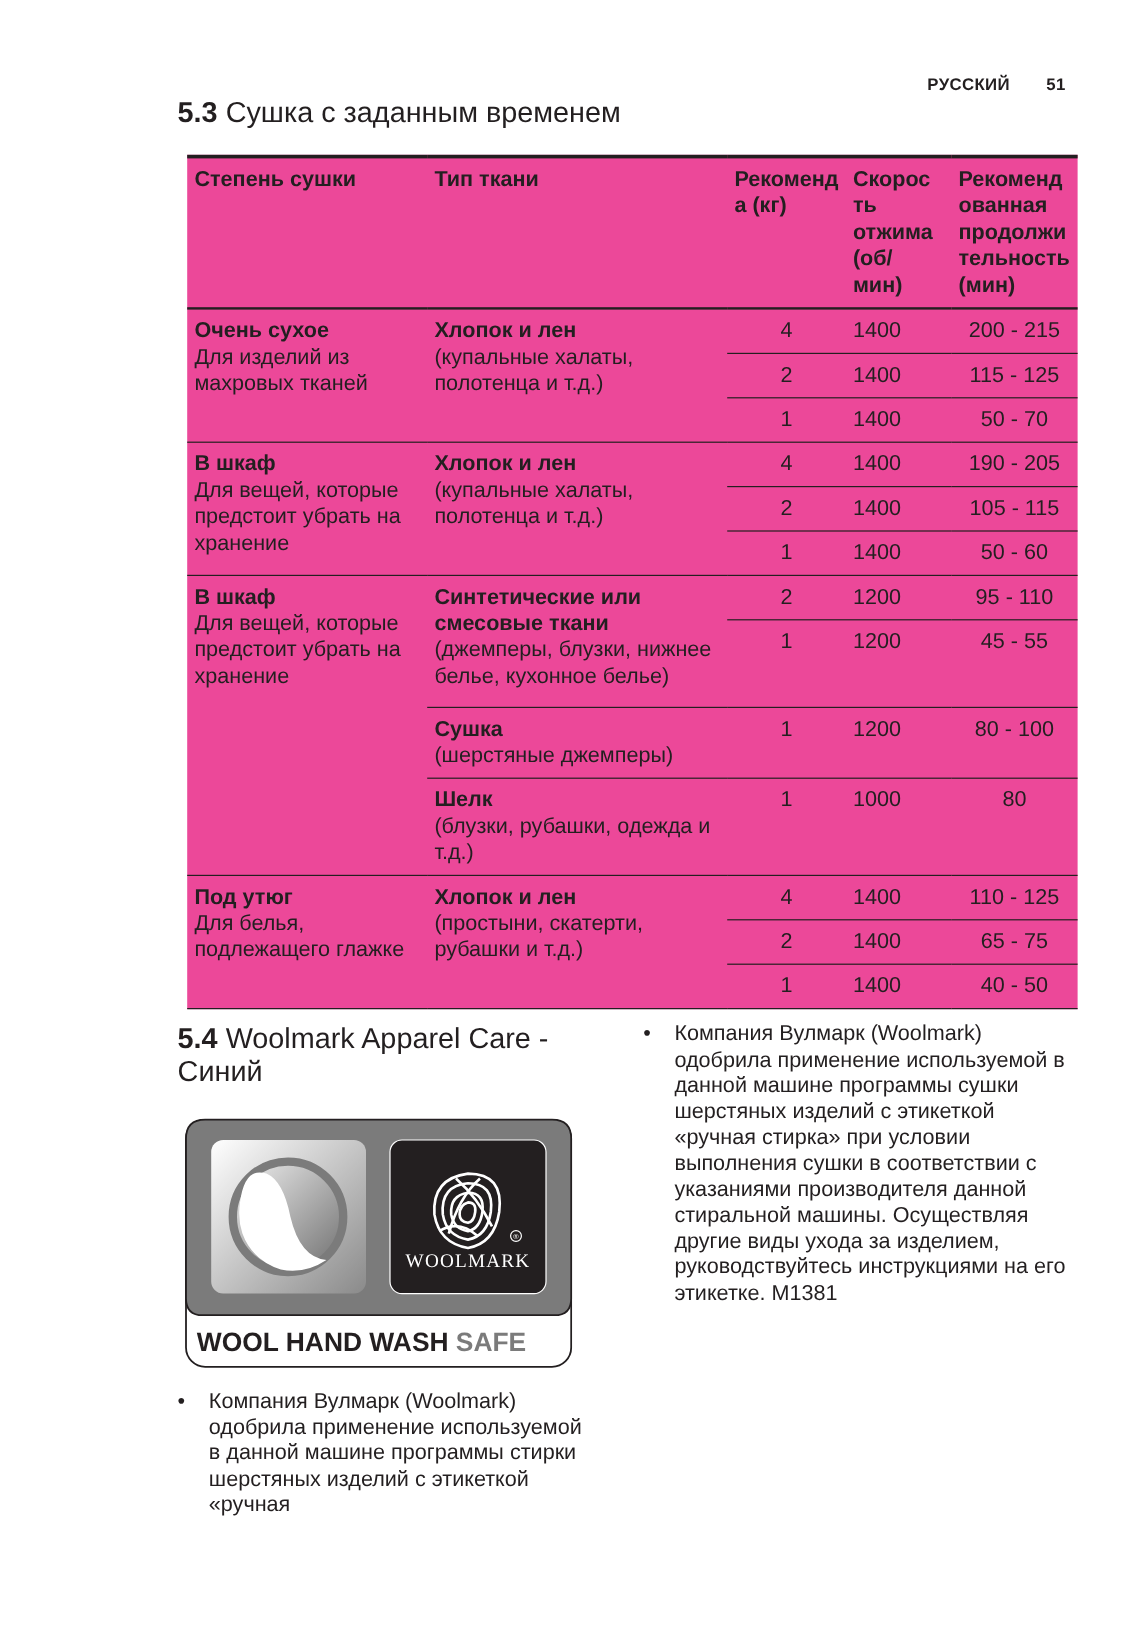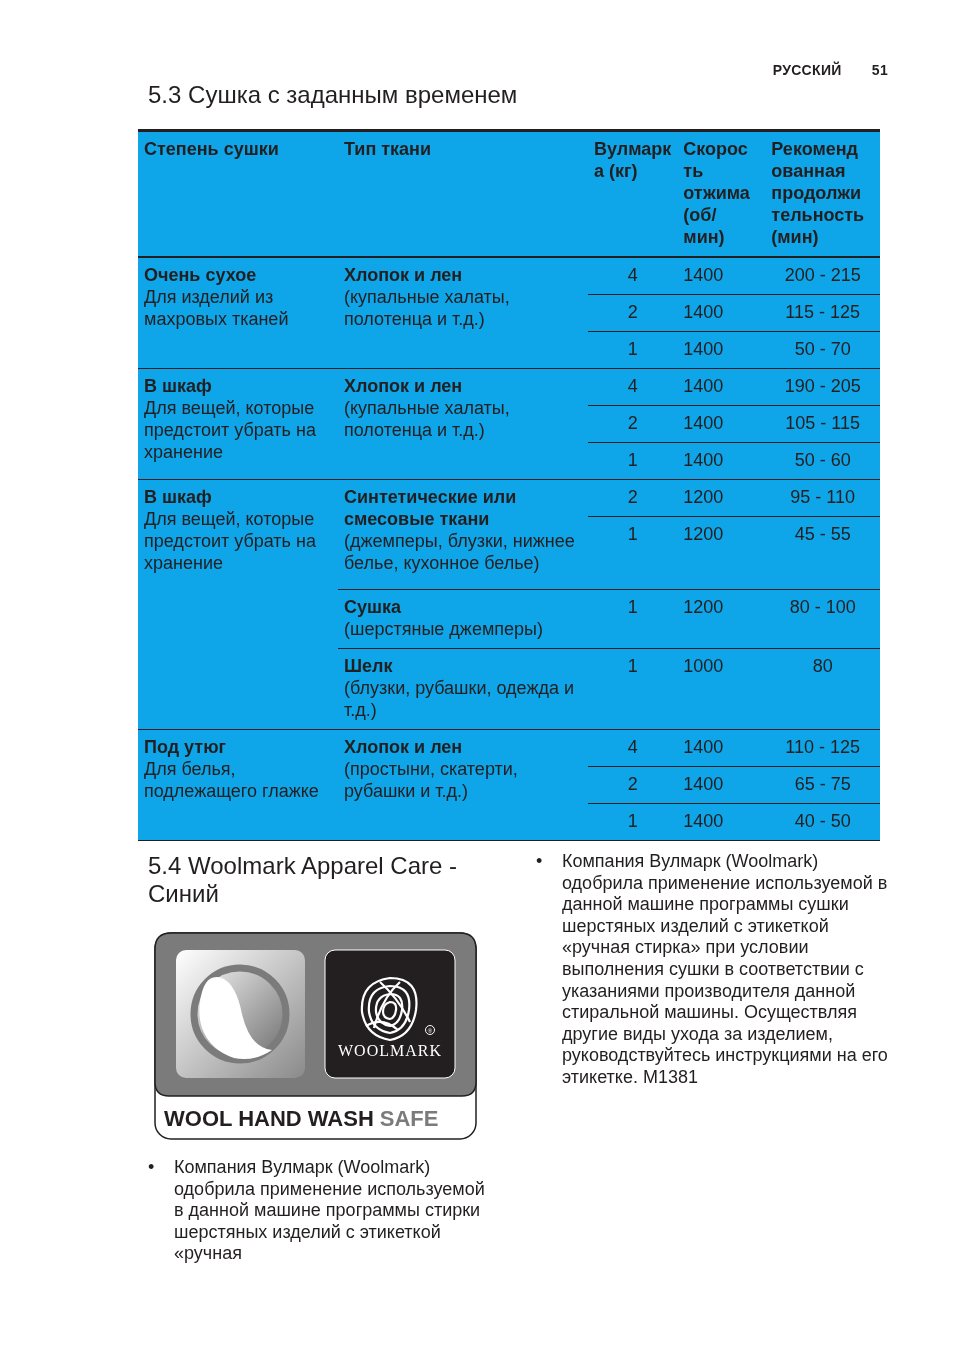--- a/index.html
+++ b/index.html
@@ -1,24 +1,24 @@
 <!DOCTYPE html>
 <html><head>
 <meta charset="utf-8">
 <style>
   html, body { margin: 0; padding: 0; background: #ffffff; }
   body { width: 954px; height: 1354px; position: relative; font-family: "Liberation Sans", sans-serif; color: #231f20; overflow: hidden; }
   .running-header { position: absolute; top: 50px; right: 66px; font-size: 14px; font-weight: bold; letter-spacing: 0.3px; margin-top: 12px; }
   .running-header .lang { margin-right: 26px; }
   .section-title { position: absolute; font-size: 24px; font-weight: normal; line-height: 28px; margin: 0; }
-  .section-title b { font-weight: normal; }
+  .section-title b { font-weight: bold; }
   #title-53 { left: 148px; top: 81px; }
   #title-54 { left: 148px; top: 852px; width: 360px; }
 
-  .dry-table { position: absolute; left: 138px; top: 129px; width: 742px; border-collapse: collapse; background: #0ea5e9; font-size: 18px; line-height: 22px; }
+  .dry-table { position: absolute; left: 156px; top: 129px; width: 742px; border-collapse: collapse; background: #ec4899; font-size: 18px; line-height: 22px; }
   .dry-table th, .dry-table td { vertical-align: top; text-align: left; padding: 6px 6px 8px 6px; }
   .dry-table thead tr { border-top: 3px solid #231f20; border-bottom: 2px solid #231f20; }
   .dry-table th { font-weight: bold; height: 103px; }
   .dry-table tbody.group { border-bottom: 1.5px solid #231f20; }
   .dry-table td.c1 { width: 188px; }
   .dry-table td.c2 { width: 238px; }
   .dry-table td.c3 { width: 76px; text-align: center; }
   .dry-table td.c4 { width: 76px; }
   .dry-table td.c5 { text-align: center; }
   .dry-table tr.sub td.num { border-top: 1.5px solid #231f20; }
@@ -44,21 +44,21 @@
 <h2 class="section-title" id="title-53">
   <b>5.3</b>
   <span>Сушка с заданным временем</span>
 </h2>
 
 <table class="dry-table">
   <thead>
     <tr>
       <th>Степень сушки</th>
       <th>Тип ткани</th>
-      <th style="width:76px">Вулмарк а (кг)</th>
+      <th style="width:76px">Рекоменд а (кг)</th>
       <th style="width:76px">Скорос ть отжима (об/ мин)</th>
       <th>Рекоменд ованная продолжи тельность (мин)</th>
     </tr>
   </thead>
 
   <tbody class="group">
     <tr>
       <td class="c1" rowspan="3">
         <span class="b">Очень сухое</span>
         <span>Для изделий из махровых тканей</span>

